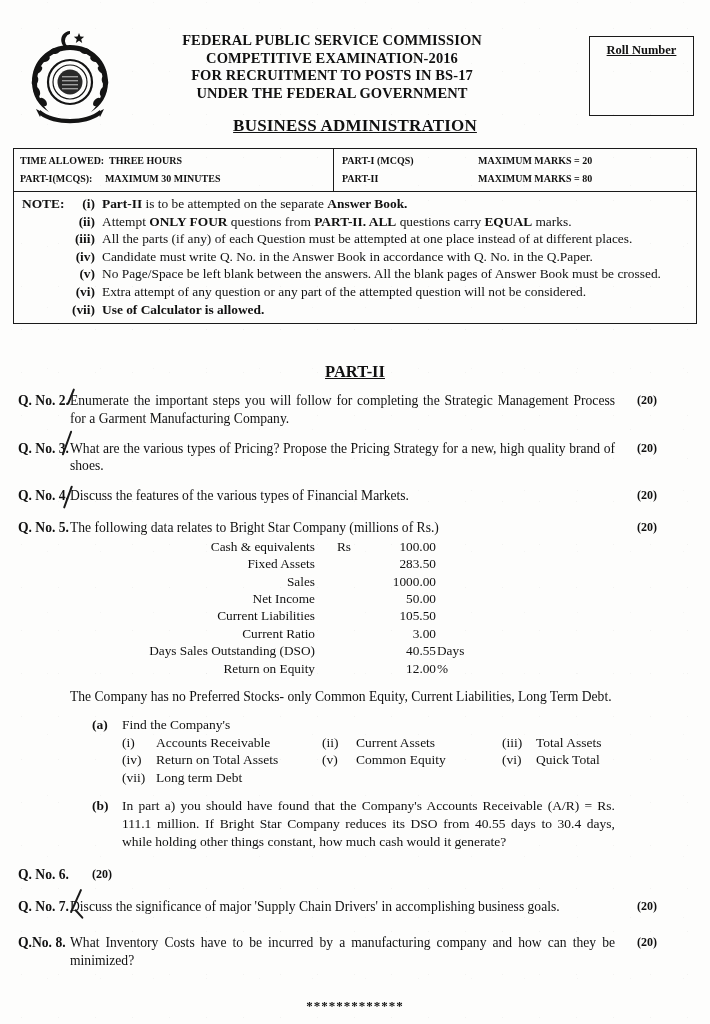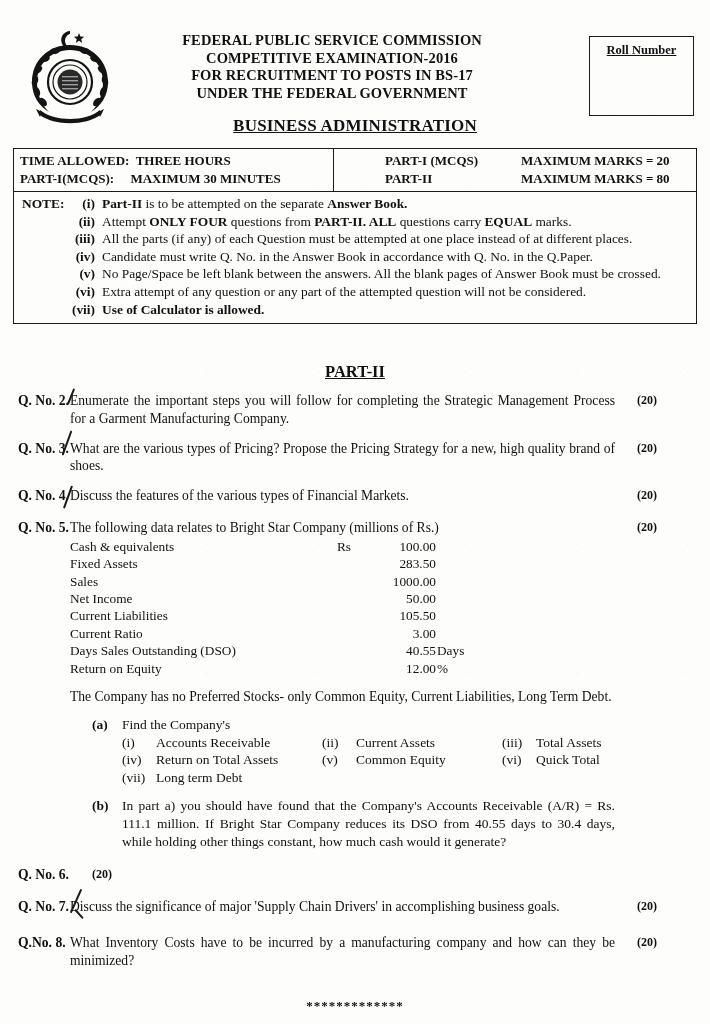--- a/index.html
+++ b/index.html
@@ -96,25 +96,24 @@
   .info-left {
     width: 320px;
     box-sizing: border-box;
     border-right: 1.6px solid #1a1a1a;
     padding: 3px 0 3px 6px;
   }
   .info-right {
     flex: 1;
     box-sizing: border-box;
     padding: 3px 0 3px 8px;
-    margin-left: 43px;
   }
   .info-line {
     font-weight: bold;
-    font-size: 13px;
+    font-size: 10px;
     line-height: 18px;
     white-space: pre;
   }
   .info-right .info-line {
     display: flex;
   }
   .part-name { width: 136px; }
   .marks-val { }
 
   
@@ -195,21 +194,21 @@
   
   .data-table {
     margin-top: 1px;
     width: 420px;
   }
   .data-row {
     display: flex;
     font-size: 13.3px;
     line-height: 17.4px;
   }
-  .data-label { width: 245px; flex: none; }
+  .data-label { width: 245px; flex: none; text-align: right; }
   .data-cur { width: 36px; flex: none; text-align: right; padding-right: 5px; }
   .data-val { width: 80px; flex: none; text-align: right; }
   .data-unit { padding-left: 1px; text-align: center; }
 
   .q5-note { margin-top: 11px; }
   .subpart {
     display: flex;
     margin-top: 10px;
     font-size: 13.5px;
     line-height: 17.8px;

